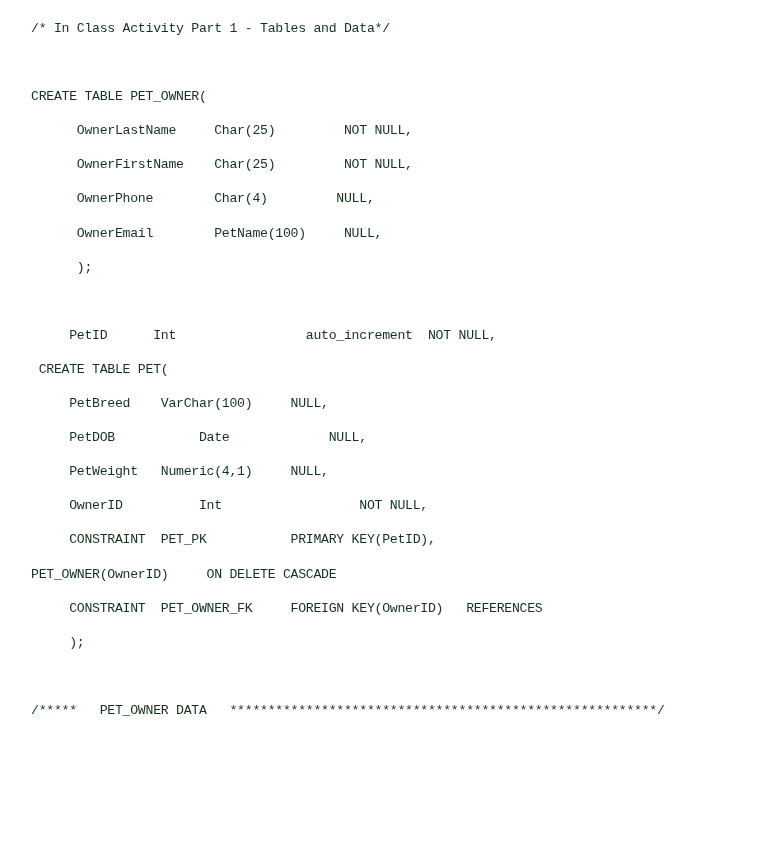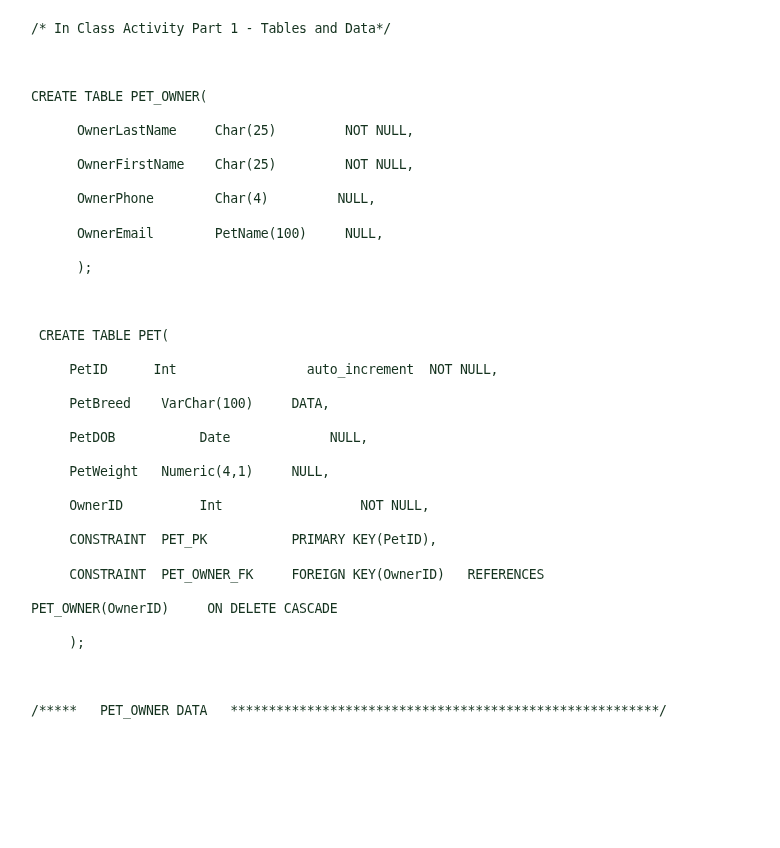--- a/index.html
+++ b/index.html
@@ -29,48 +29,49 @@
     white-space: pre;
     letter-spacing: -0.28px;
     -webkit-font-smoothing: none;
     font-variant-ligatures: none;
     tab-size: 4;
   }
   .code-line {
     display: block;
     min-height: 17.05px;
     white-space: pre;
+    font-family: Liberation Mono, monospace;
   }
   .code-line.blank {
     display: block;
     height: 17.05px;
   }
 </style>
 </head>
 <body>
 
 <div id="code-document">
   <pre class="code-block"><span class="code-line">/* In Class Activity Part 1 - Tables and Data*/</span>
 <span class="code-line blank">&nbsp;</span>
 <span class="code-line">CREATE TABLE PET_OWNER(</span>
 <span class="code-line">      OwnerLastName     Char(25)         NOT NULL,</span>
 <span class="code-line">      OwnerFirstName    Char(25)         NOT NULL,</span>
 <span class="code-line">      OwnerPhone        Char(4)         NULL,</span>
 <span class="code-line">      OwnerEmail        PetName(100)     NULL,</span>
 <span class="code-line">      );</span>
 <span class="code-line blank">&nbsp;</span>
+<span class="code-line">     PetID      Int                 auto_increment  NOT NULL,</span>
 <span class="code-line"> CREATE TABLE PET(</span>
-<span class="code-line">     PetID      Int                 auto_increment  NOT NULL,</span>
-<span class="code-line">     PetBreed    VarChar(100)     DATA,</span>
+<span class="code-line">     PetBreed    VarChar(100)     NULL,</span>
 <span class="code-line">     PetDOB           Date             NULL,</span>
 <span class="code-line">     PetWeight   Numeric(4,1)     NULL,</span>
 <span class="code-line">     OwnerID          Int                  NOT NULL,</span>
 <span class="code-line">     CONSTRAINT  PET_PK           PRIMARY KEY(PetID),</span>
+<span class="code-line">PET_OWNER(OwnerID)     ON DELETE CASCADE</span>
 <span class="code-line">     CONSTRAINT  PET_OWNER_FK     FOREIGN KEY(OwnerID)   REFERENCES</span>
-<span class="code-line">PET_OWNER(OwnerID)     ON DELETE CASCADE</span>
 <span class="code-line">     );</span>
 <span class="code-line blank">&nbsp;</span>
 <span class="code-line">/*****   PET_OWNER DATA   ********************************************************/</span>
 
 
 
 
 
 
 

